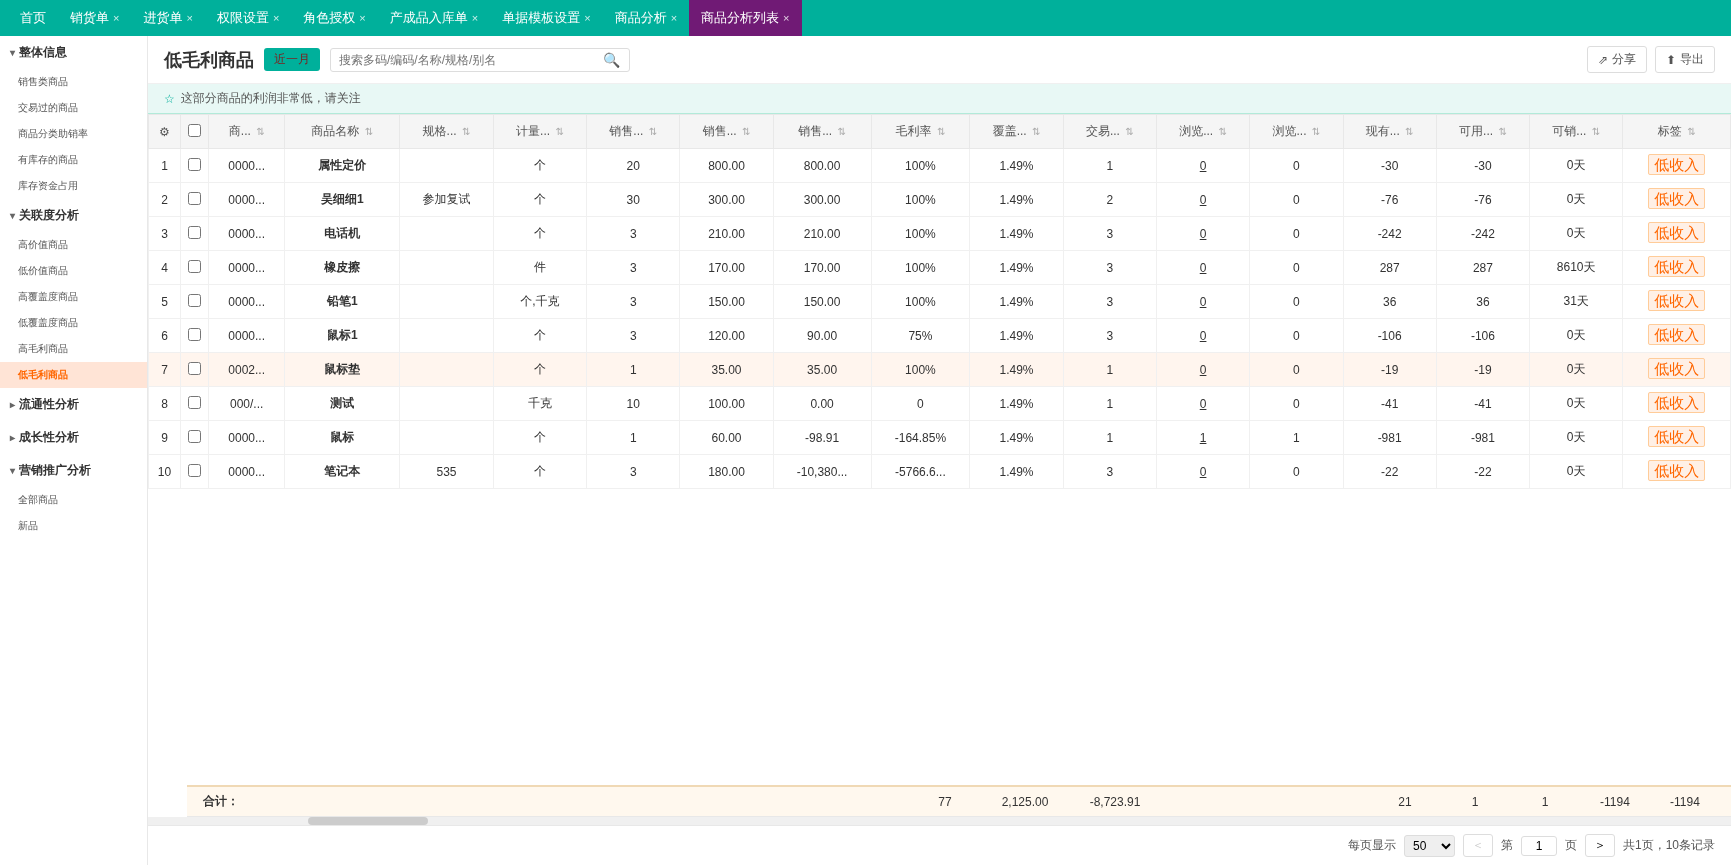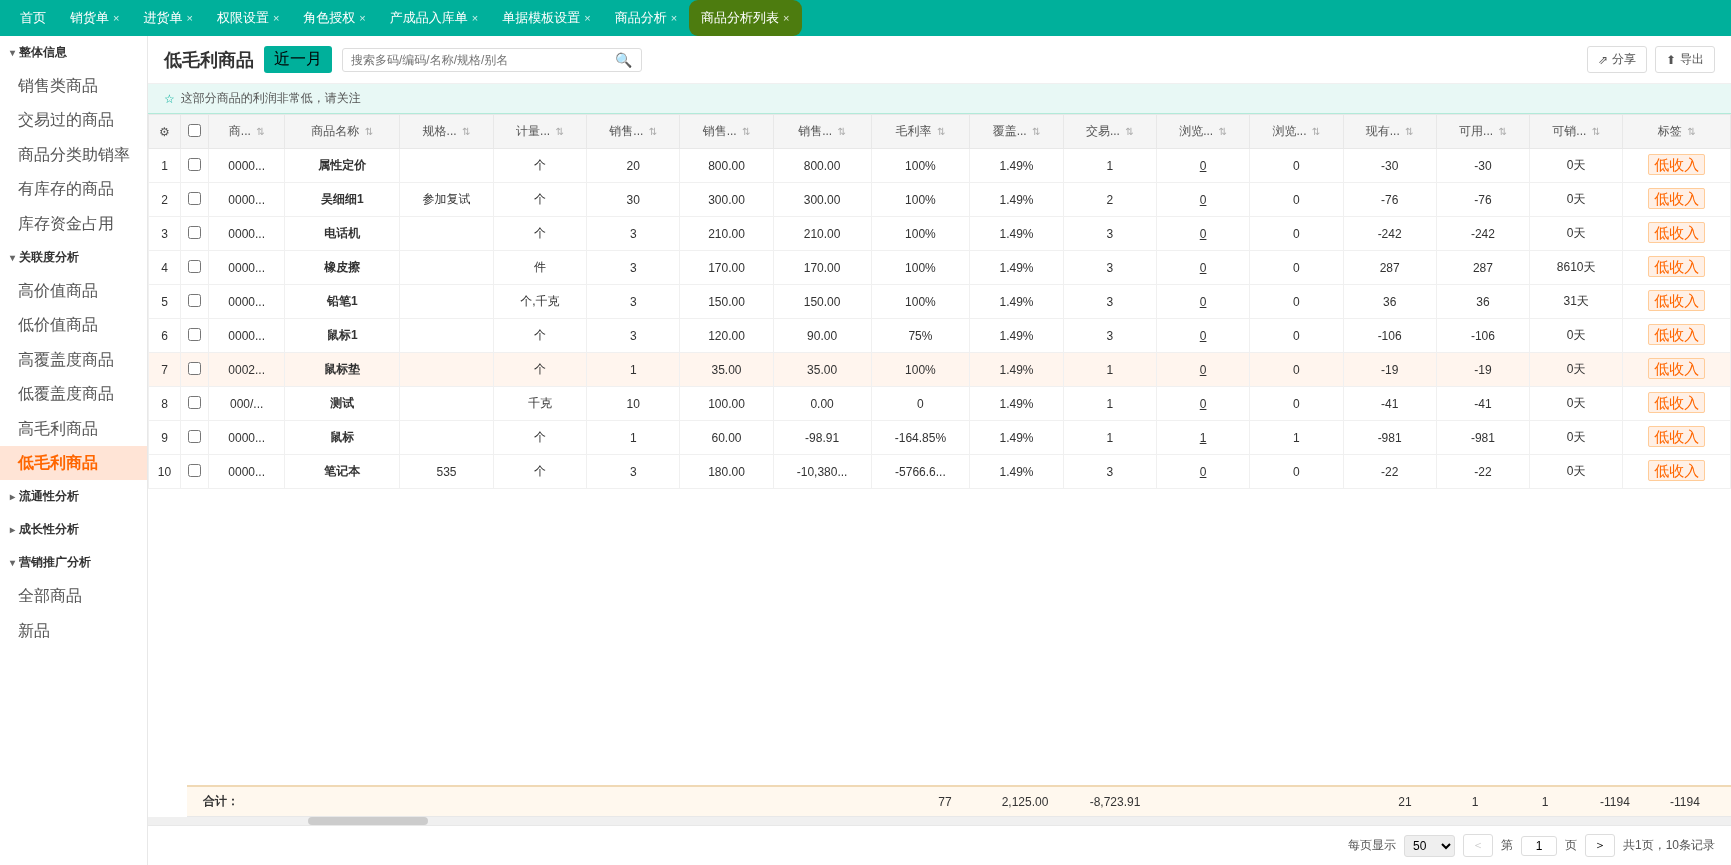--- a/index.html
+++ b/index.html
@@ -6,56 +6,56 @@
     body { font-family: 'Microsoft YaHei', Arial, sans-serif; font-size: 12px; background: #f5f5f5; color: #333; }
 
     
     .top-nav {
       display: flex; align-items: flex-end; background: #00b09b; height: 36px; padding: 0 8px;
     }
     .top-nav .nav-item {
       color: #fff; padding: 0 12px; cursor: pointer; font-size: 13px; height: 36px;
       display: flex; align-items: center; gap: 4px;
     }
-    .top-nav .nav-item.active { background: #4d7c0f; border-radius: 9px; }
+    .top-nav .nav-item.active { background: #701a75; }
     .top-nav .nav-close { font-size: 11px; opacity: 0.8; cursor: pointer; }
 
     
     .main-layout { display: flex; height: calc(100vh - 36px); }
 
     
     .sidebar {
       width: 148px; background: #fff; border-right: 1px solid #e8e8e8;
       overflow-y: auto; flex-shrink: 0;
     }
     .sidebar-group { }
     .sidebar-group-title {
       display: flex; align-items: center; gap: 4px;
       padding: 8px 10px; font-size: 12px; color: #333; cursor: pointer;
       font-weight: bold;
     }
     .sidebar-group-title .arrow { font-size: 10px; color: #666; }
     .sidebar-item {
-      padding: 6px 10px 6px 18px; font-size: 16px; color: #555;
+      padding: 6px 10px 6px 18px; font-size: 10px; color: #555;
       cursor: pointer; line-height: 1.4;
     }
     .sidebar-item.active { background: #ffe4d6; color: #ff6600; font-weight: bold; }
 
     
     .content-area { flex: 1; display: flex; flex-direction: column; overflow: hidden; background: #fff; }
 
     
     .page-header {
       display: flex; align-items: center; padding: 10px 16px; gap: 10px;
       border-bottom: 1px solid #f0f0f0; flex-shrink: 0;
     }
     .page-title { font-size: 18px; font-weight: bold; color: #333; }
     .date-filter-btn {
-      background: #00b09b; color: #000000; border: none; border-radius: 3px;
-      padding: 3px 10px; font-size: 16px; cursor: pointer;
+      background: #00b09b; color: #7f1d1d; border: none; border-radius: 3px;
+      padding: 3px 10px; font-size: 12px; cursor: pointer;
     }
     .search-box {
       display: flex; align-items: center; border: 1px solid #ddd; border-radius: 3px;
       padding: 3px 8px; gap: 4px; flex: 1; max-width: 300px; background: #fff;
     }
     .search-box input {
       border: none; outline: none; font-size: 12px; flex: 1; color: #999;
     }
     .search-icon { color: #aaa; font-size: 14px; cursor: pointer; }
     .header-actions { display: flex; gap: 8px; margin-left: auto; }

